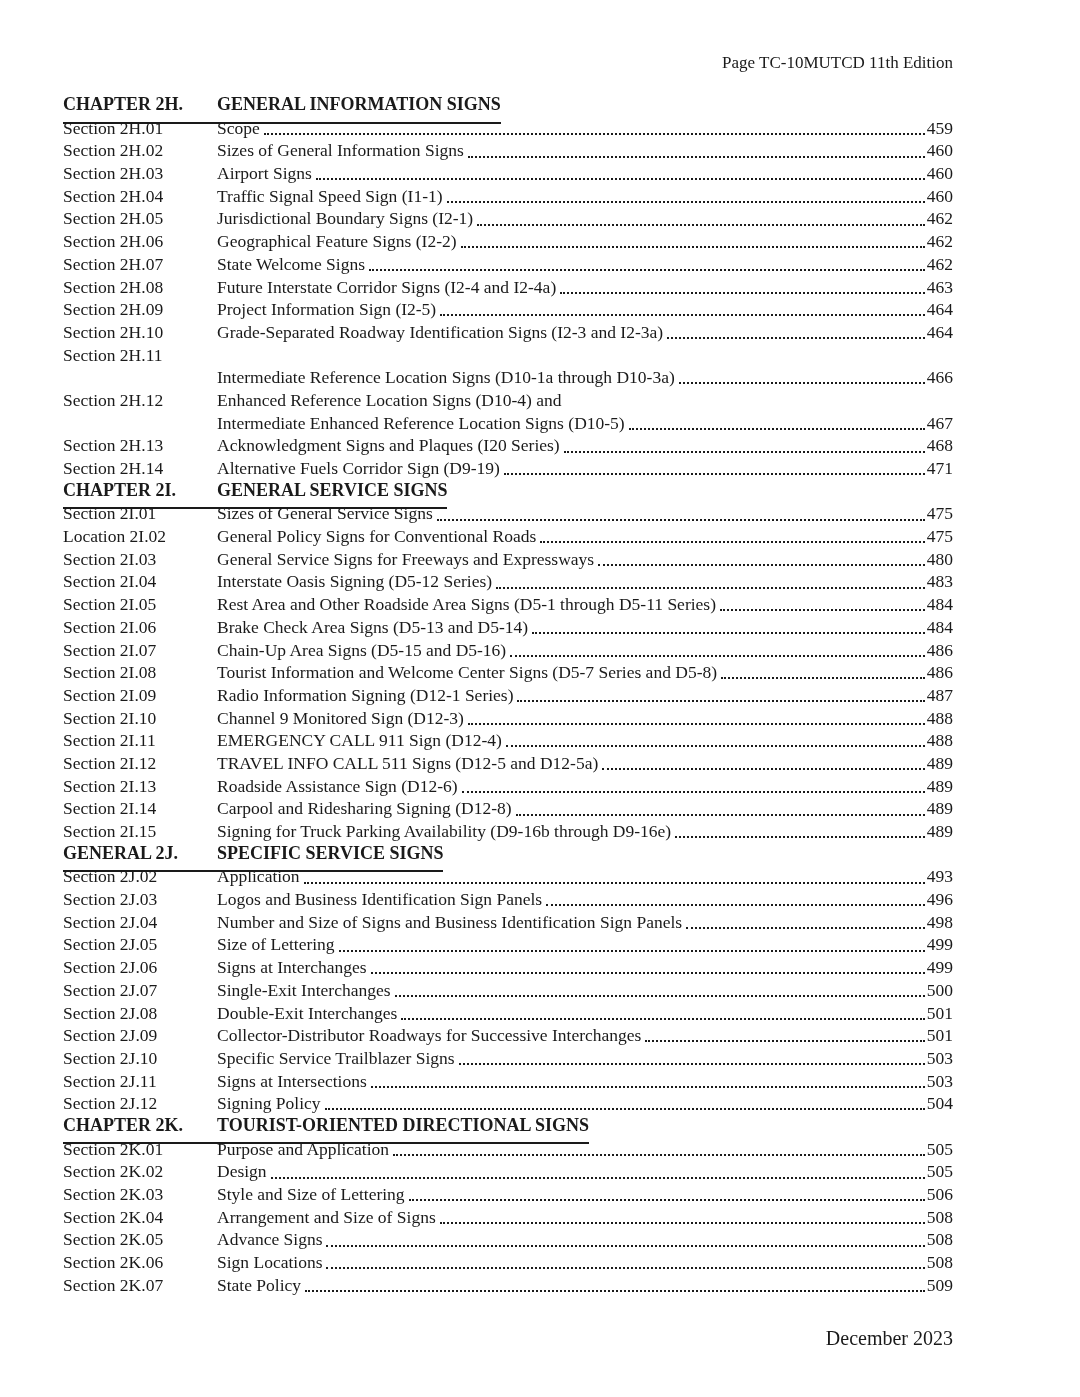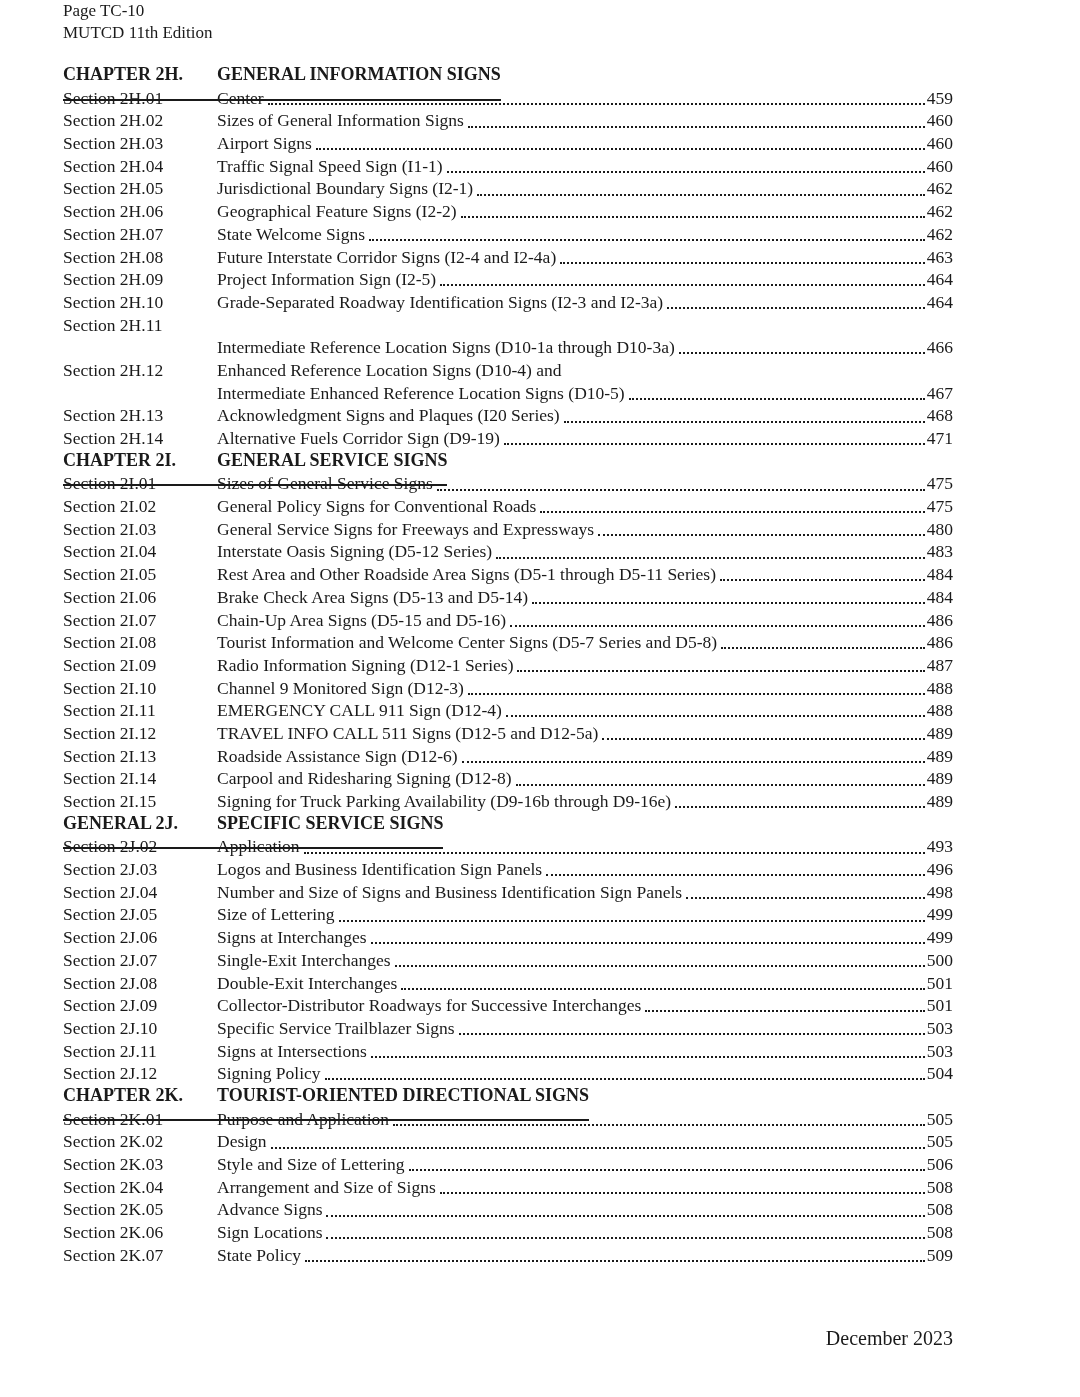--- a/index.html
+++ b/index.html
@@ -15,25 +15,25 @@
     color: #1a1a1a;
     overflow: hidden;
   }
   .content {
     position: absolute;
     left: 63px;
     top: 0;
     width: 890px;
   }
   .doc-header {
+    margin-top: 52px;
     display: flex;
-    justify-content: center;
+    justify-content: flex-end;
     font-size: 17px;
     line-height: 22px;
-    flex-direction: column;
   }
   .toc {
     margin-top: 20px;
   }
   .toc-row {
     display: flex;
     height: 22.7px;
     line-height: 22.7px;
     font-size: 17.5px;
     white-space: nowrap;
@@ -55,21 +55,21 @@
     text-align: right;
   }
   .chapter-row {
     font-weight: bold;
     font-size: 18px;
   }
   .chapter-head {
     display: inline-flex;
     align-self: flex-start;
     border-bottom: 2.5px solid #1a1a1a;
-    padding-bottom: 14px;
+    padding-bottom: 7px;
     line-height: 19.5px;
     margin-top: 1px;
     justify-content: center;
   }
   .ch-label {
     width: 154px;
   }
   .doc-footer {
     position: absolute;
     top: 1329px;
@@ -88,21 +88,21 @@
   </div>
   <div class="toc" id="toc">
       <div class="toc-row chapter-row">
         <span class="chapter-head">
           <span class="ch-label">CHAPTER 2H.</span>
           <span class="ch-title">GENERAL INFORMATION SIGNS</span>
         </span>
       </div>
       <div class="toc-row">
         <span class="sec-label">Section 2H.01</span>
-        <span class="sec-title">Center</span>
+        <span class="sec-title">Scope</span>
         <span class="leader"></span>
         <span class="page">459</span>
       </div>
       <div class="toc-row">
         <span class="sec-label">Section 2H.02</span>
         <span class="sec-title">Sizes of General Information Signs</span>
         <span class="leader"></span>
         <span class="page">460</span>
       </div>
       <div class="toc-row">
@@ -190,21 +190,21 @@
           <span class="ch-title">GENERAL SERVICE SIGNS</span>
         </span>
       </div>
       <div class="toc-row">
         <span class="sec-label">Section 2I.01</span>
         <span class="sec-title">Sizes of General Service Signs</span>
         <span class="leader"></span>
         <span class="page">475</span>
       </div>
       <div class="toc-row">
-        <span class="sec-label">Section 2I.02</span>
+        <span class="sec-label">Location 2I.02</span>
         <span class="sec-title">General Policy Signs for Conventional Roads</span>
         <span class="leader"></span>
         <span class="page">475</span>
       </div>
       <div class="toc-row">
         <span class="sec-label">Section 2I.03</span>
         <span class="sec-title">General Service Signs for Freeways and Expressways</span>
         <span class="leader"></span>
         <span class="page">480</span>
       </div>

